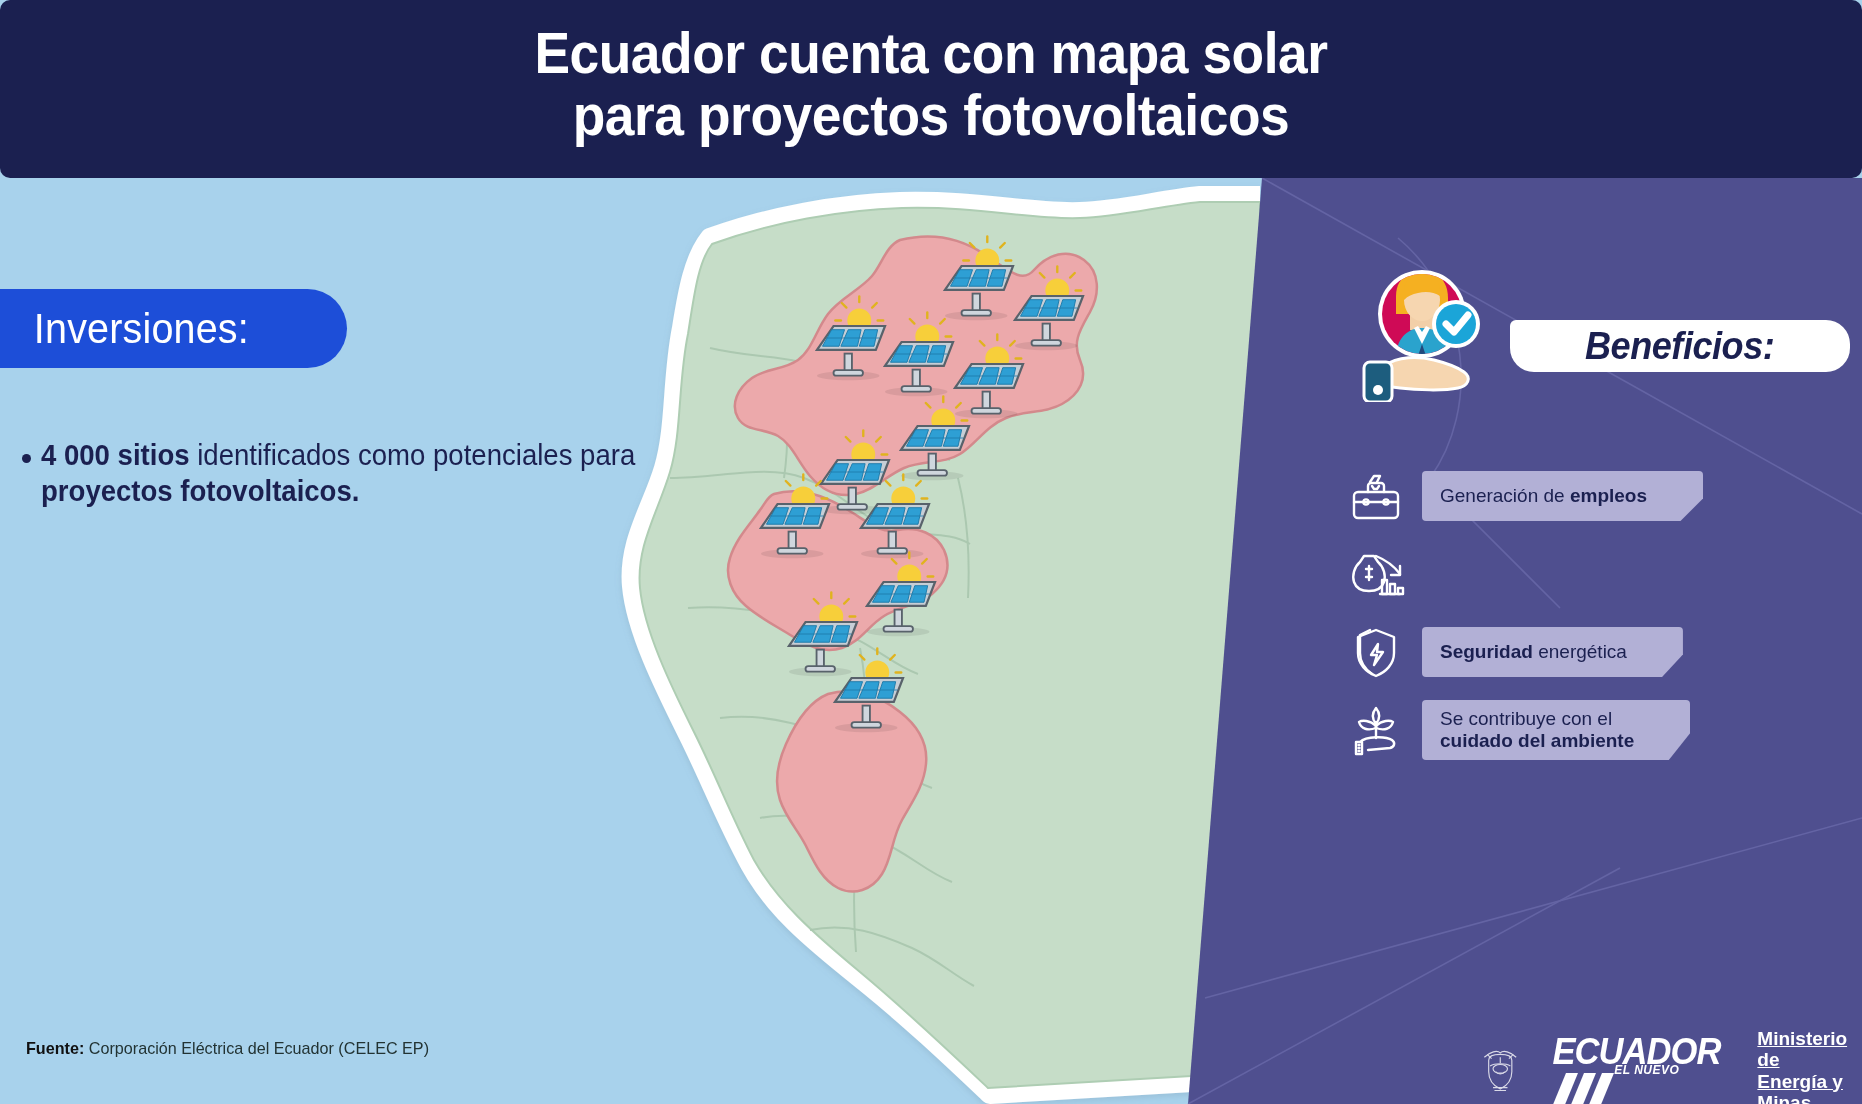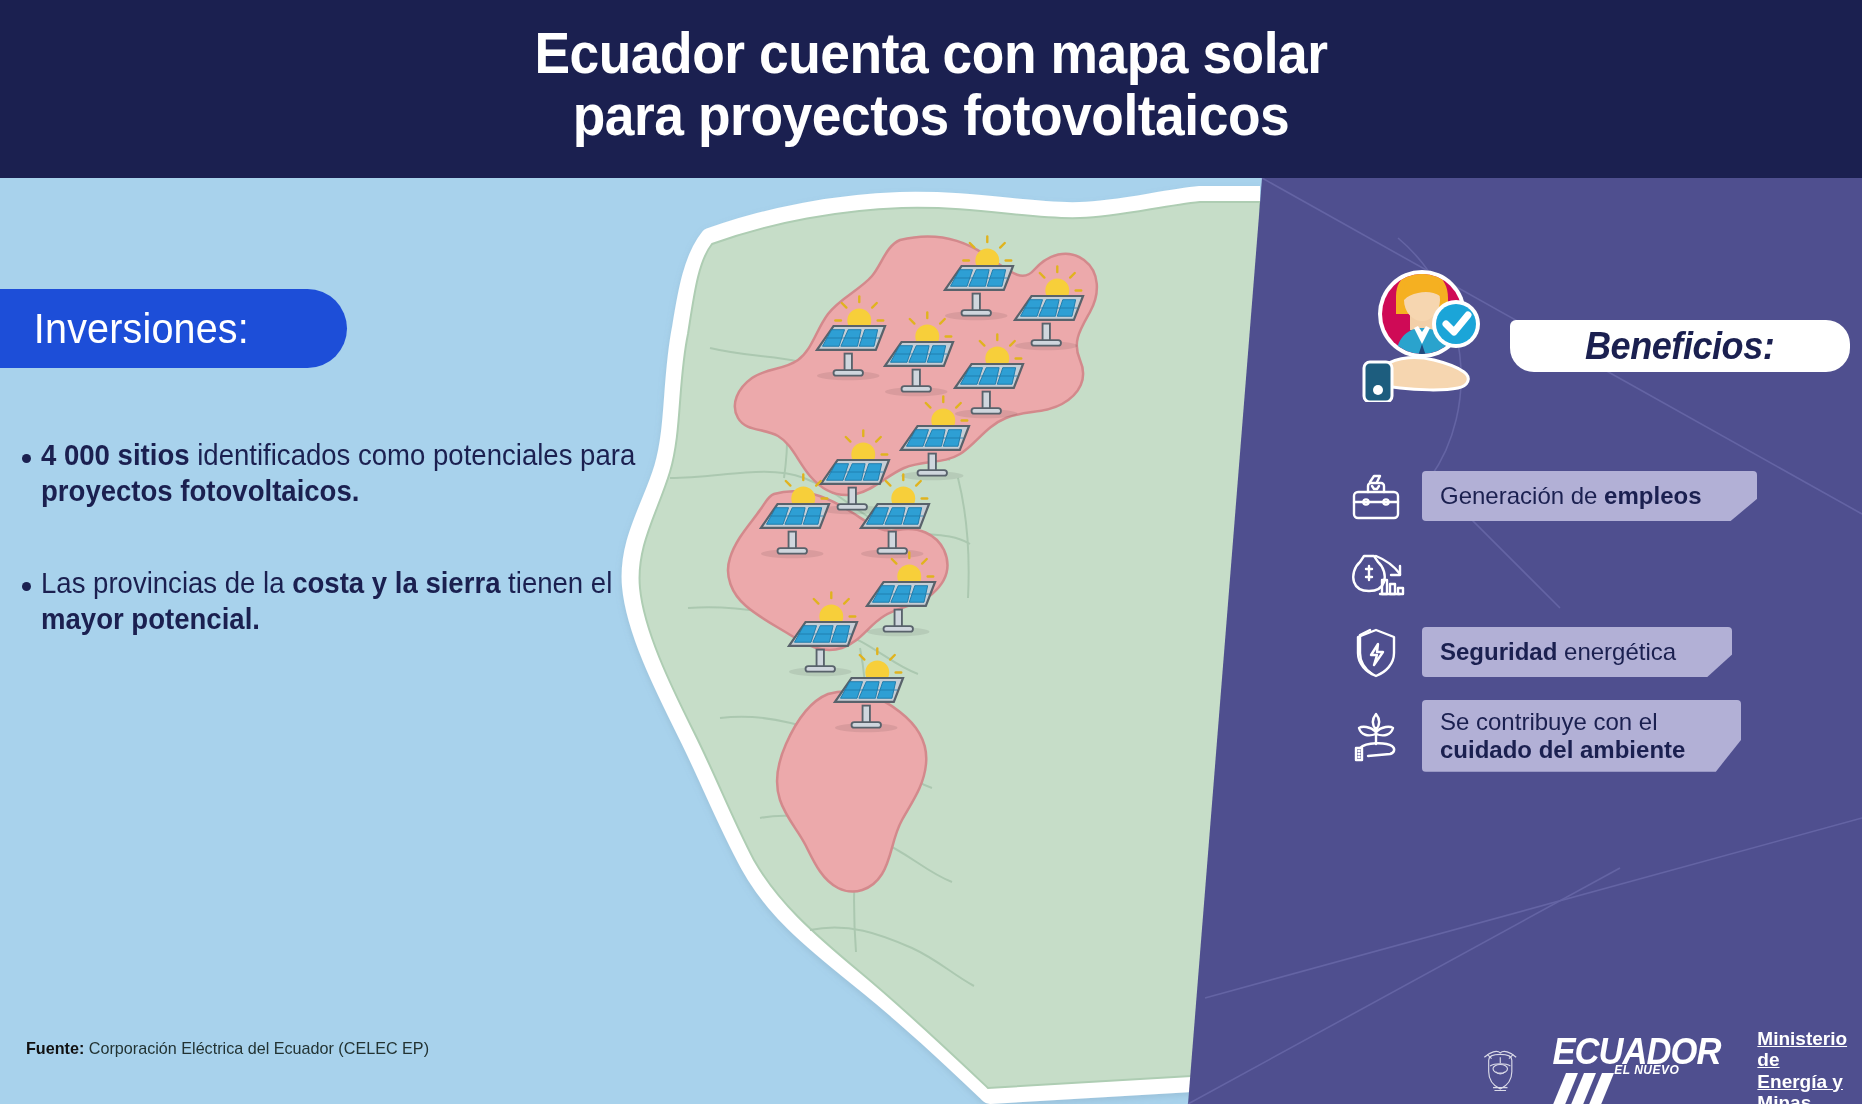--- a/index.html
+++ b/index.html
@@ -8,21 +8,21 @@
     font-family:"Liberation Sans", sans-serif;
     background:#a8d2ec;
     overflow:hidden;
     position:relative;
   }
   .page { position:relative; width:1862px; height:1104px; overflow:hidden; }
 
   
   .header {
     position:absolute; left:0; top:0; width:1862px; height:178px;
-    background:#1b2050; z-index:30;
+    background:#1b2050; z-index:30;border-radius:10px;
   }
   .header h1 {
     color:#ffffff;
     font-family:"Liberation Sans Narrow","Liberation Sans",sans-serif;
     font-size:58px; font-weight:bold; line-height:1.07;
     text-align:center; letter-spacing:-0.5px;
     padding-top:22px;
     transform:scaleX(0.92);
   }
   .header h1 span { display:block; }
@@ -103,21 +103,21 @@
   .benefits { position:absolute; left:1330px; top:466px; width:520px; z-index:25; }
   .ben-row { position:relative; display:flex; align-items:center; margin-bottom:18px; }
   .ben-ico { width:92px; flex:0 0 auto; display:flex; align-items:center; justify-content:center; }
   .ben-pill {
     background:#b2b0d6; color:#1b2050;
     min-height:50px; display:flex; align-items:center;
     padding:8px 56px 8px 18px;
     border-radius:4px;
     position:relative;
     font-family:"Liberation Sans Narrow","Liberation Sans",sans-serif;
-    font-size:24px; line-height:1.16;
+    font-size:19px; line-height:1.16;
     clip-path:polygon(0 0, 100% 0, 100% 55%, 92% 100%, 0 100%);
   }
   .ben-pill b { font-weight:bold; }
 
   
   .logos { position:absolute; left:1480px; top:1028px; z-index:25; display:flex; align-items:center; }
   .logo-shield { width:56px; height:66px; opacity:.92; }
   .logo-ec { margin-left:28px; position:relative; }
   .logo-ec .nuevo {
     position:absolute; right:46px; top:-16px;
@@ -474,24 +474,20 @@
   </div>
 
   <div class="inv-tab">
     <div class="label">Inversiones:</div>
   </div>
 
   <div class="bullets" id="bullets">
       <div class="bullet">
         <div class="dot"></div>
         <div class="txt"><b>4 000 sitios </b><span>identificados como potenciales para </span><b>proyectos fotovoltaicos.</b></div>
-      </div>
-      <div class="bullet">
-        <div class="dot"></div>
-        <div class="txt"><span>Las provincias de la </span><b>costa y la sierra </b><span>tienen el </span><b>mayor potencial.</b></div>
       </div>
     </div>
 
   <div class="fuente">
     <b>Fuente:</b>
     <span>Corporación Eléctrica del Ecuador (CELEC EP)</span>
   </div>
 
   <div class="ben-badge">
     <div class="ben-plate">

